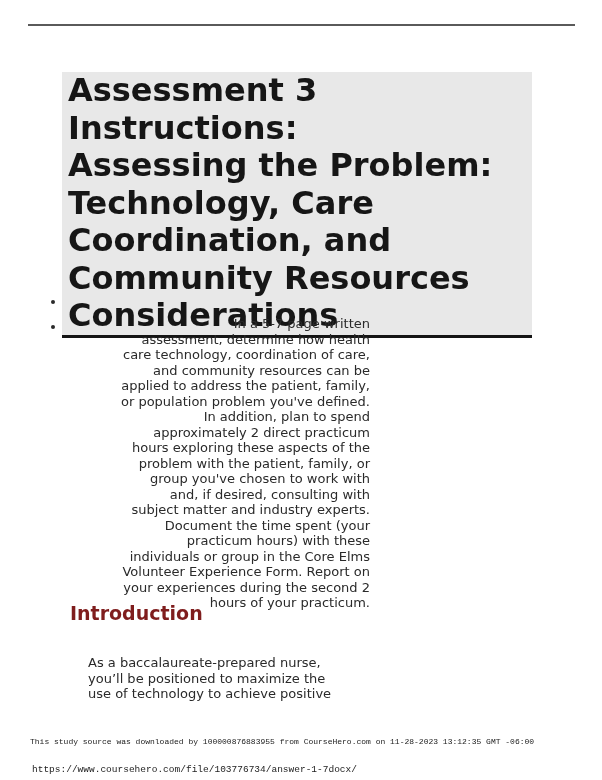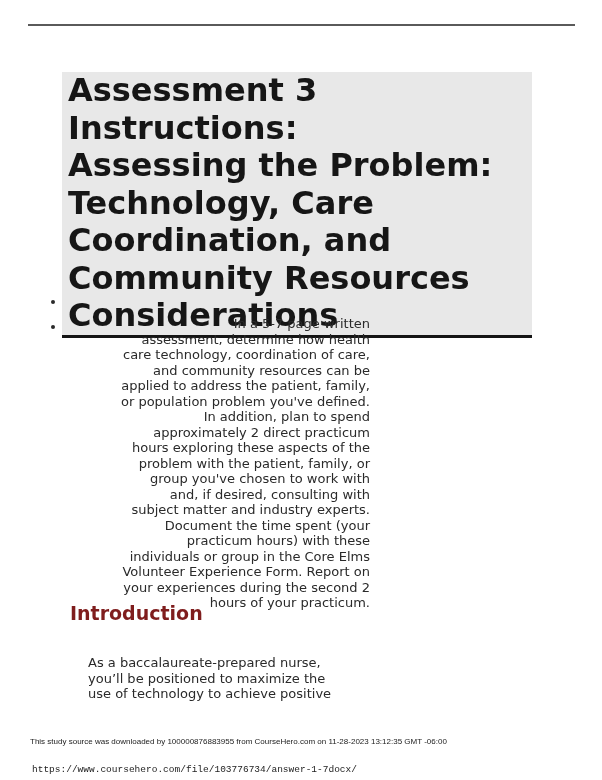--- a/index.html
+++ b/index.html
@@ -71,21 +71,21 @@
     font-size: 13px;
     line-height: 15.5px;
     color: #2a2a2a;
     white-space: pre-wrap;
     margin-left: 18px;
   }
   .download-note {
     position: absolute;
     left: 30px;
     top: 737px;
-    font-family: Liberation Sans, sans-serif;
+    font-family: Liberation Mono, monospace;
     font-size: 8px;
     color: #222222;
     white-space: nowrap;
   }
   .source-url {
     position: absolute;
     left: 32px;
     top: 764px;
     font-family: Liberation Mono, monospace;
     font-size: 9.5px;

